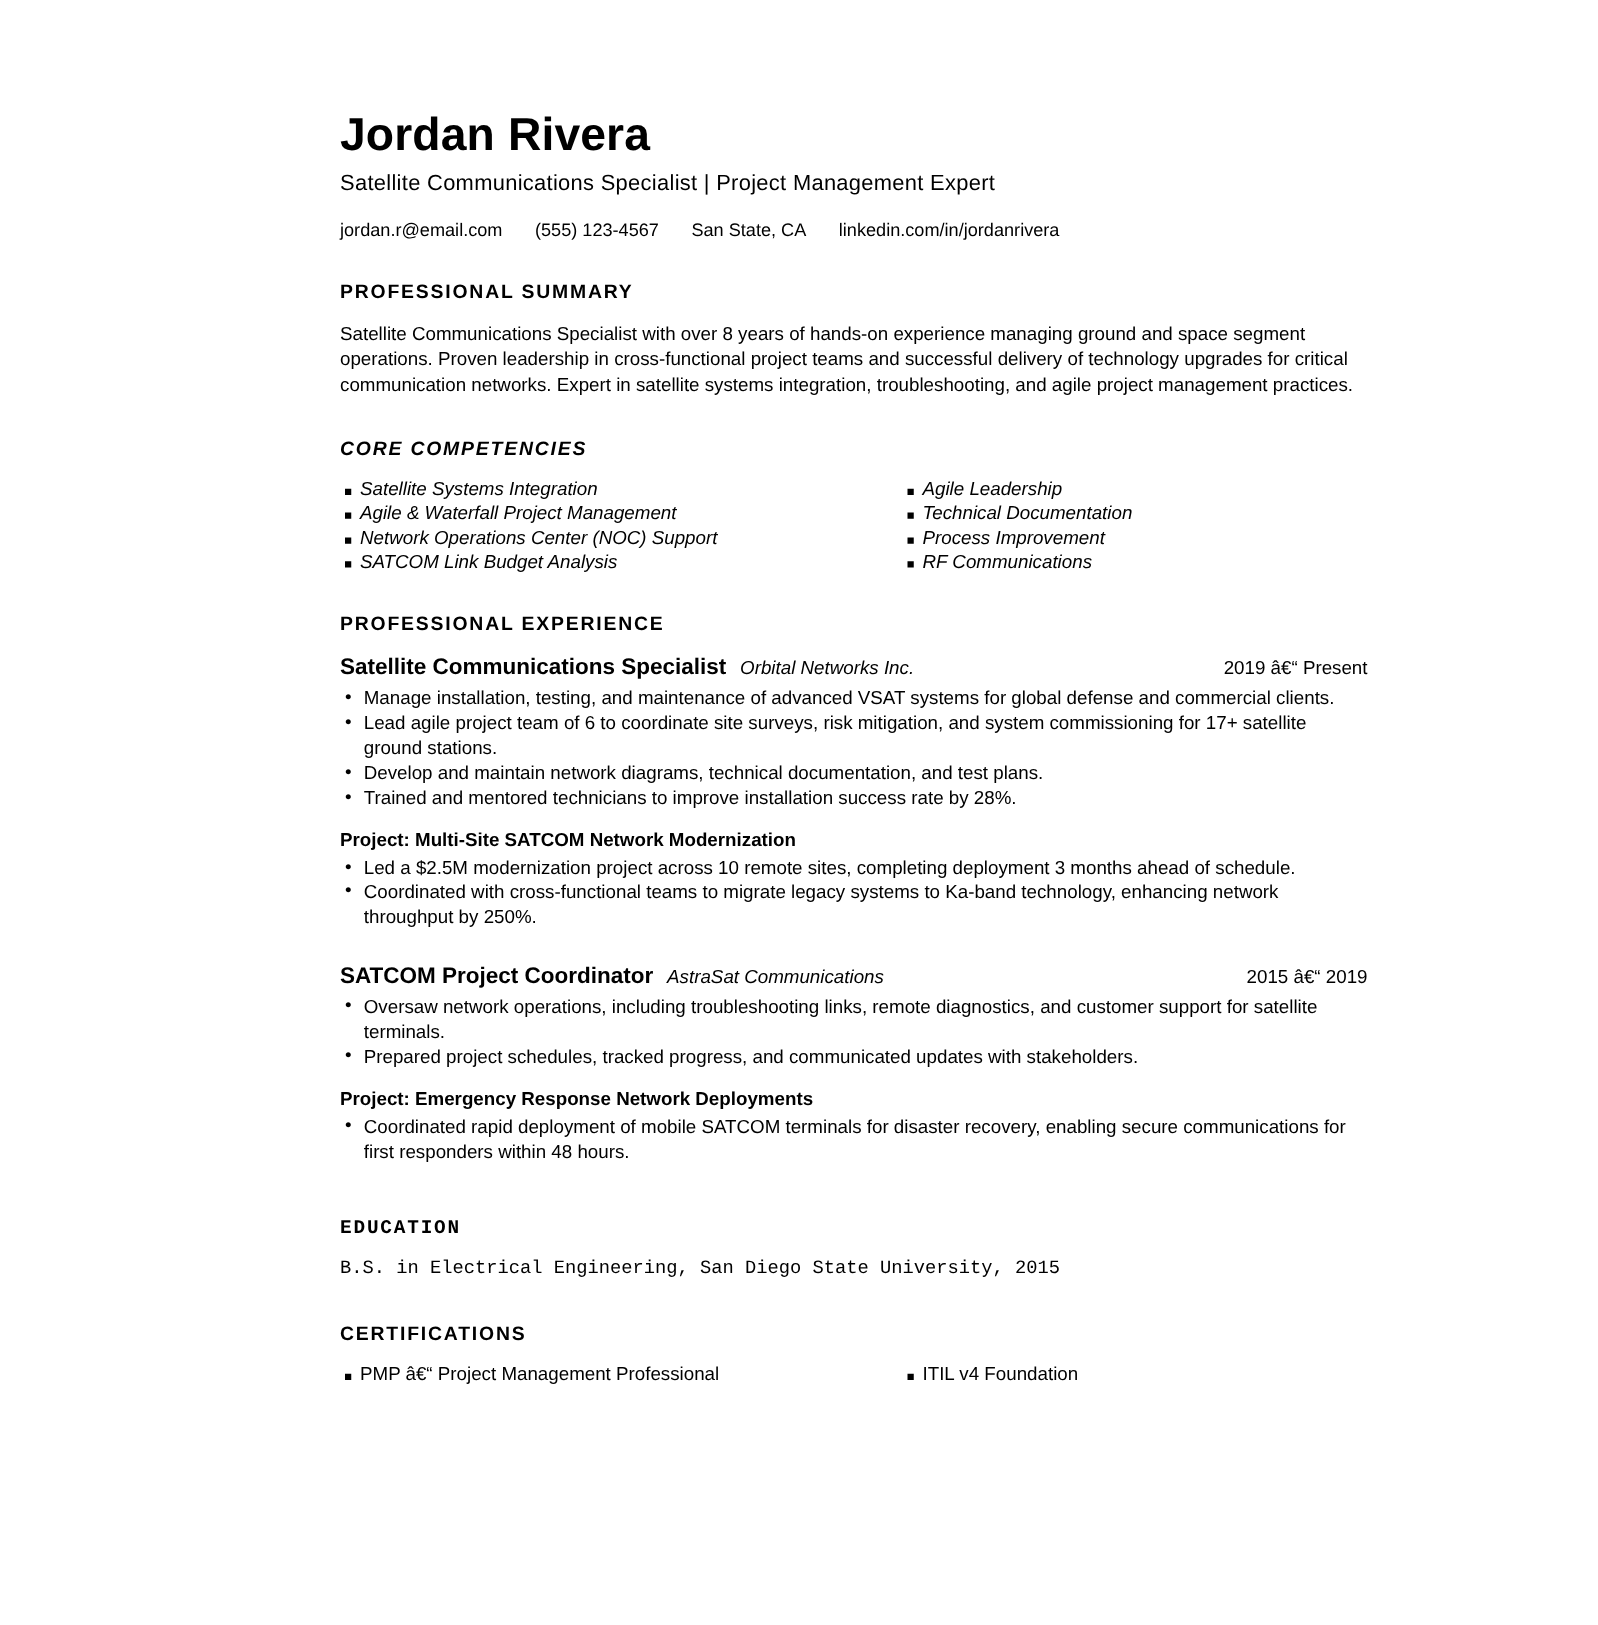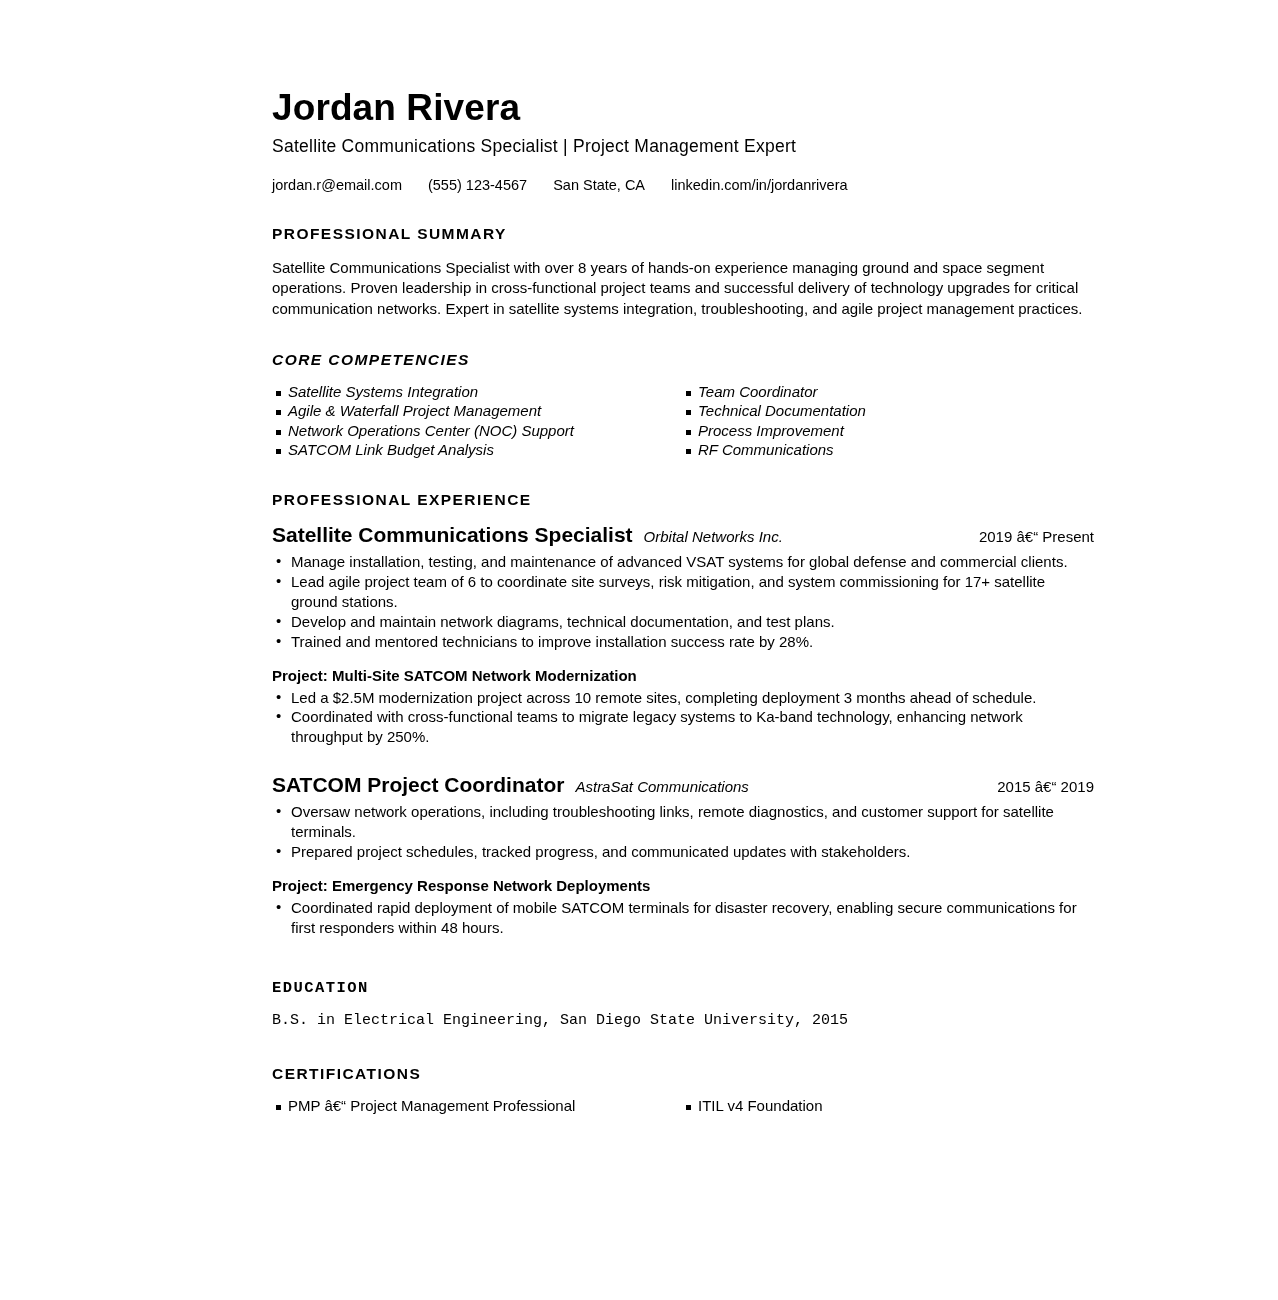--- a/index.html
+++ b/index.html
@@ -67,20 +67,21 @@
   .para {
     font-size: 15px;
     line-height: 1.37;
     margin: 0;
   }
 
   
   .cols {
     display: flex;
     align-items: flex-start;
+    gap: 40px;
   }
   .col-left { width: 410px; flex: none; }
   .col-right { width: 412px; flex: none; }
   .sqlist { list-style: none; margin: 0; padding: 0; }
   .sqlist li {
     position: relative;
     font-size: 15px;
     line-height: 1.21;
     padding-left: 16px;
     margin-bottom: 1px;
@@ -99,21 +100,21 @@
   .job { margin-top: 0; }
   .job + .job { margin-top: 26px; }
   .job-head {
     display: flex;
     align-items: baseline;
     justify-content: space-between;
     margin-bottom: 5px;
   }
   .job-head-left { white-space: nowrap; }
   .job-title {
-    font-size: 21px;
+    font-size: 18px;
     font-weight: bold;
   }
   .job-company {
     font-size: 15px;
     font-style: italic;
     margin-left: 11px;
   }
   .job-dates {
     font-size: 15px;
     white-space: nowrap;
@@ -177,21 +178,21 @@
         <div class="col-left">
           <ul class="sqlist">
             <li>Satellite Systems Integration</li>
             <li>Agile &amp; Waterfall Project Management</li>
             <li>Network Operations Center (NOC) Support</li>
             <li>SATCOM Link Budget Analysis</li>
           </ul>
         </div>
         <div class="col-right">
           <ul class="sqlist">
-            <li>Team Coordinator</li>
+            <li>Agile Leadership</li>
             <li>Technical Documentation</li>
             <li>Process Improvement</li>
             <li>RF Communications</li>
           </ul>
         </div>
       </div>
     </div>
 
     <div class="section experience">
       <h2 class="section-title tight">PROFESSIONAL EXPERIENCE</h2>

